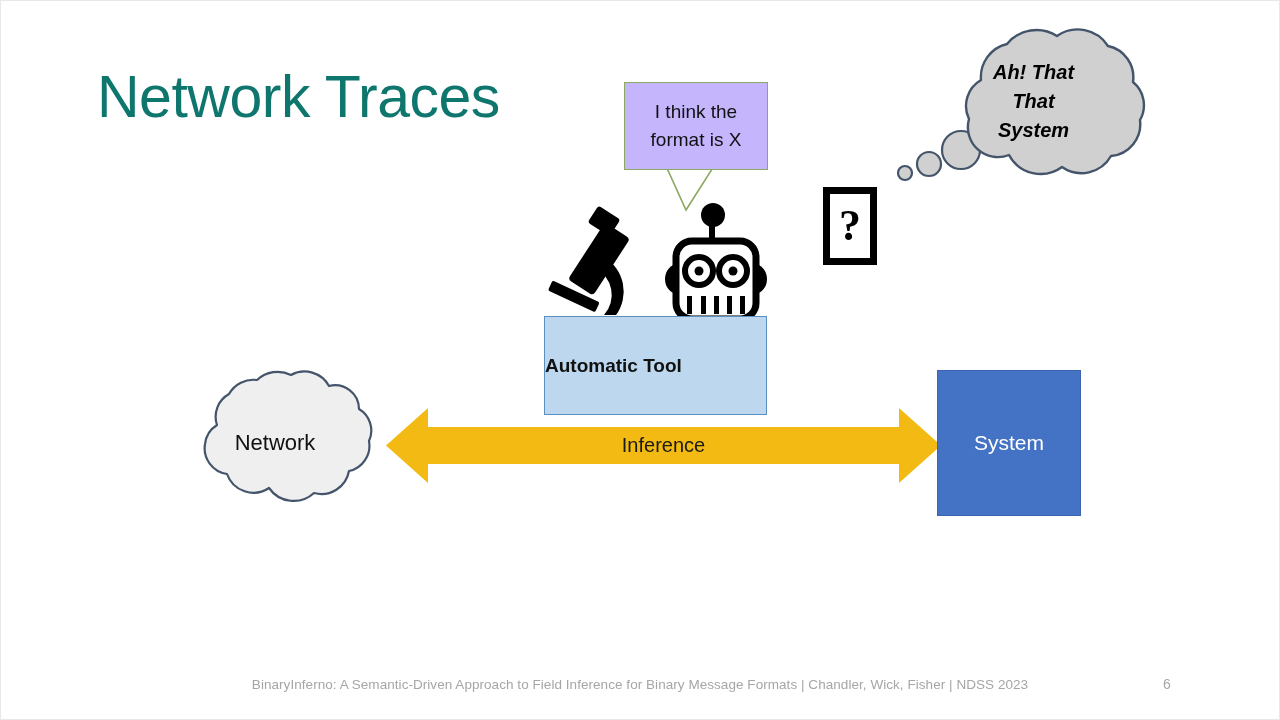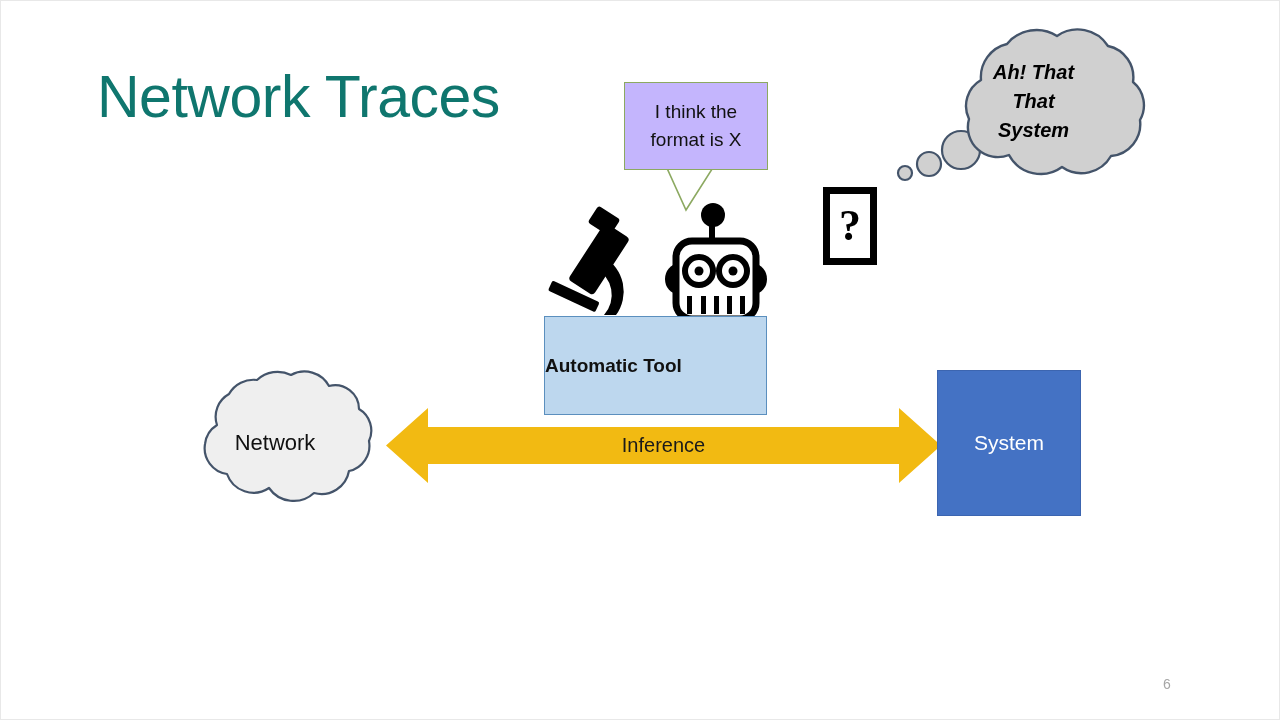--- a/index.html
+++ b/index.html
@@ -332,15 +332,16 @@
 
   <svg id="messages-arrow" viewBox="0 0 555 75">
     <polygon points="0,37.5 42,0 42,19 513,19 513,0 555,37.5 513,75 513,56 42,56 42,75" fill="#f2ba12"></polygon>
   </svg>
   <div id="messages-label">Inference</div>
 
   <div id="system-box">
     <span>System</span>
   </div>
 
+  <div id="footer-citation">BinaryInferno: A Semantic-Driven Approach to Field Inference for Binary Message Formats | Chandler, Wick, Fisher | NDSS 2023</div>
   <div id="page-number">6</div>
 
 </div>
 
 </body></html>

